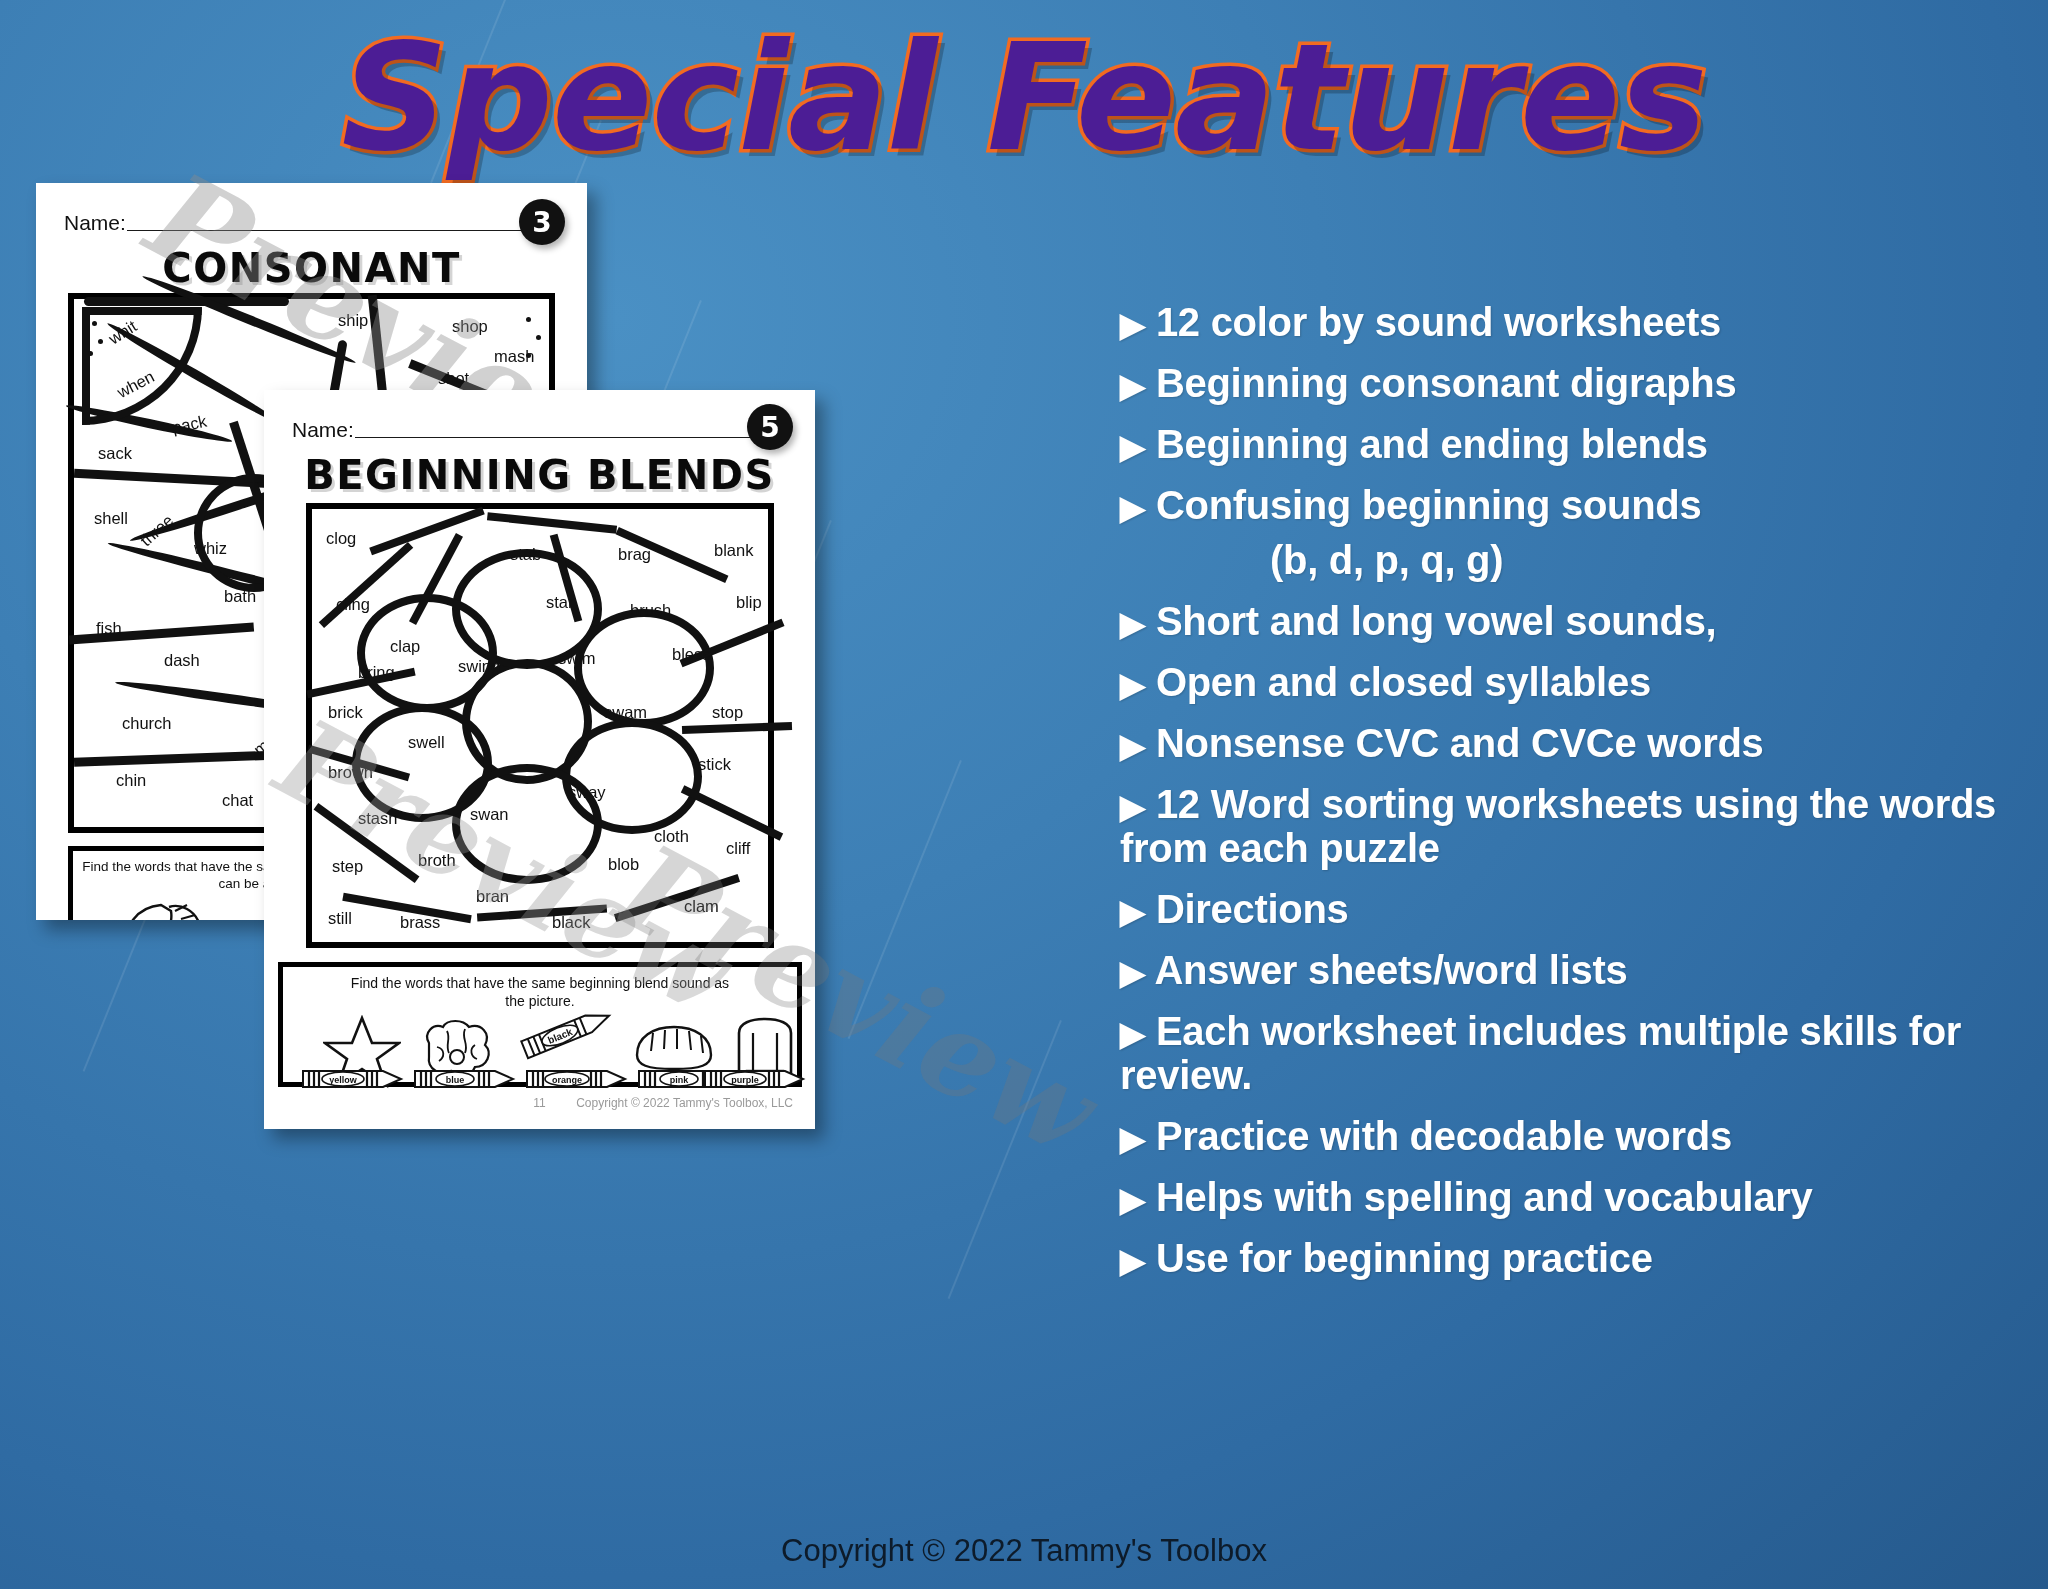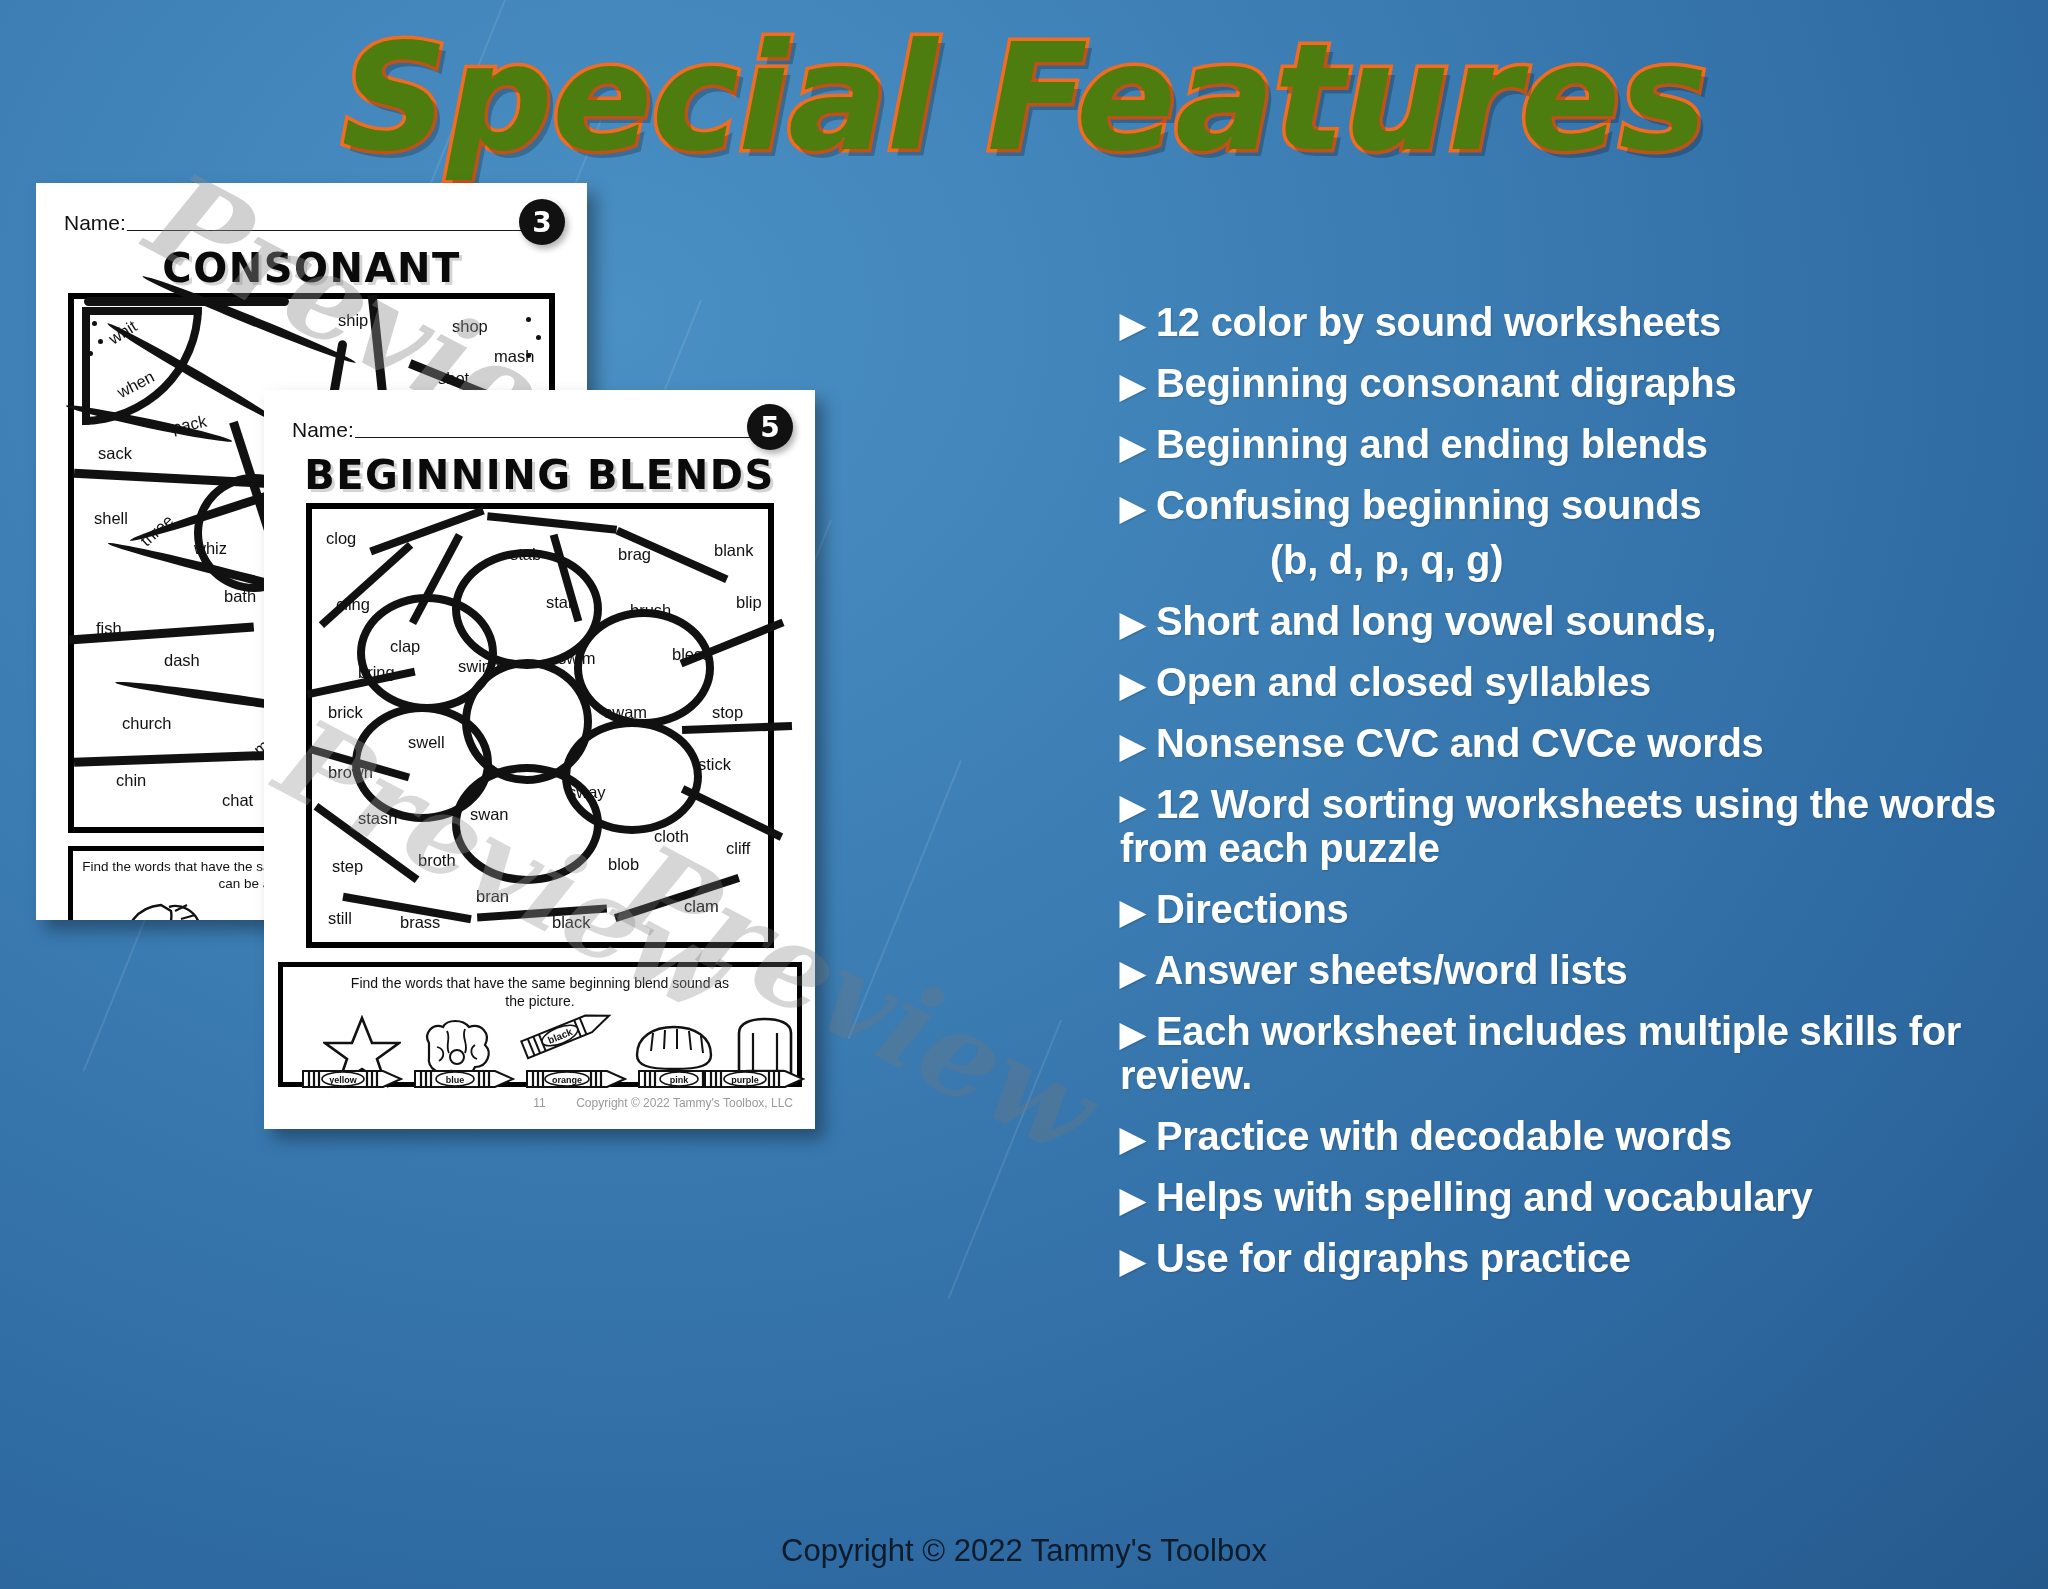--- a/index.html
+++ b/index.html
@@ -16,21 +16,21 @@
             transform:rotate(22deg); transform-origin:top left; }
 
   
   .title-wrap { position:absolute; top:24px; left:0; width:100%; text-align:center; }
   .title {
     display:inline-block;
     font-family:"DejaVu Sans", sans-serif;
     font-weight:bold; font-style:italic;
     font-size:148px; line-height:1.0;
     letter-spacing:-1px;
-    color:#4d7c0f;
+    color:#4c1d95;
     -webkit-text-stroke: 7px #F26B21;
     paint-order: stroke fill;
     text-shadow: 6px 7px 0 rgba(0,0,0,0.22);
   }
 
   
   .sheet {
     position:absolute; background:#ffffff;
     box-shadow: 9px 10px 16px rgba(0,0,0,0.35);
     overflow:hidden;
@@ -447,17 +447,17 @@
   <div class="feat">
     <span class="tri">▶</span>
     <span>Practice with decodable words</span>
   </div>
   <div class="feat">
     <span class="tri">▶</span>
     <span>Helps with spelling and vocabulary</span>
   </div>
   <div class="feat">
     <span class="tri">▶</span>
-    <span>Use for digraphs practice</span>
+    <span>Use for beginning practice</span>
   </div>
 </div>
 
 <div class="bottom-copy">Copyright © 2022 Tammy's Toolbox</div>
 
 </body></html>

